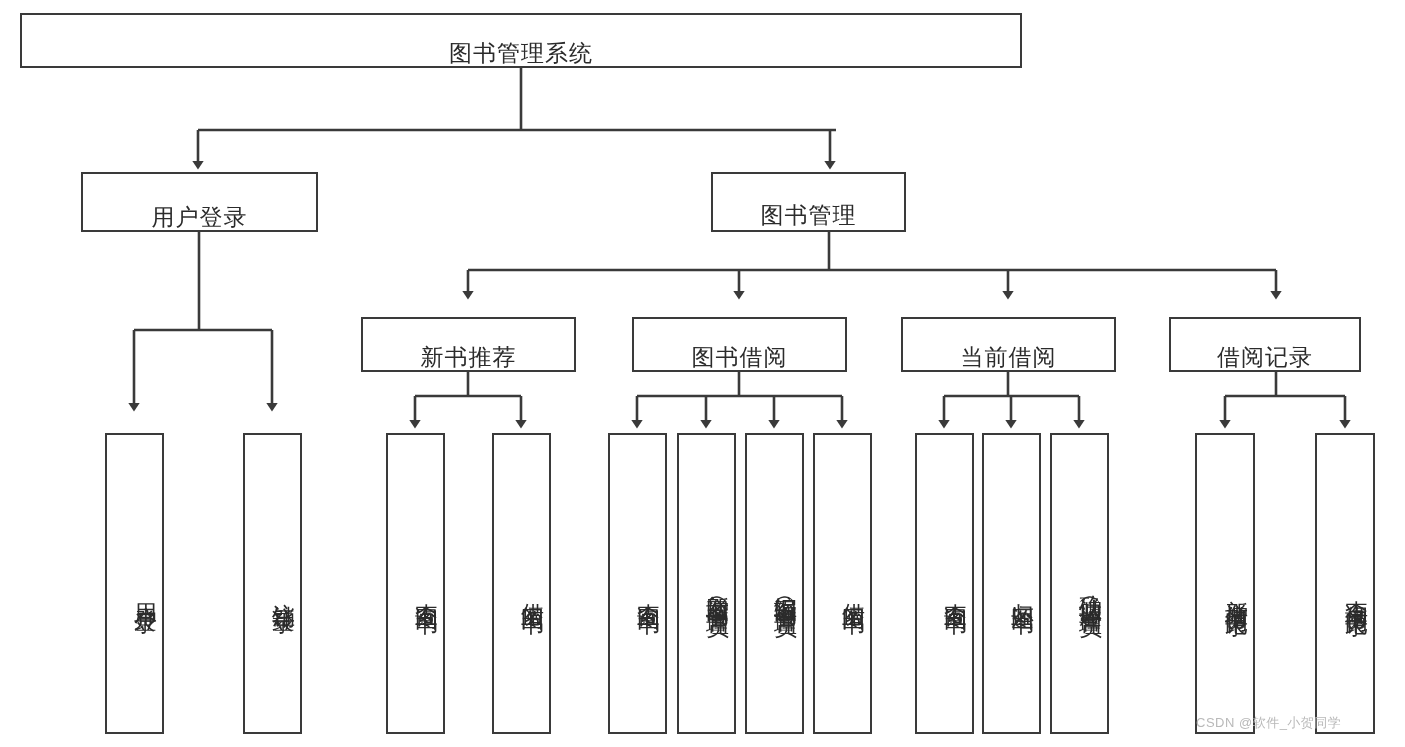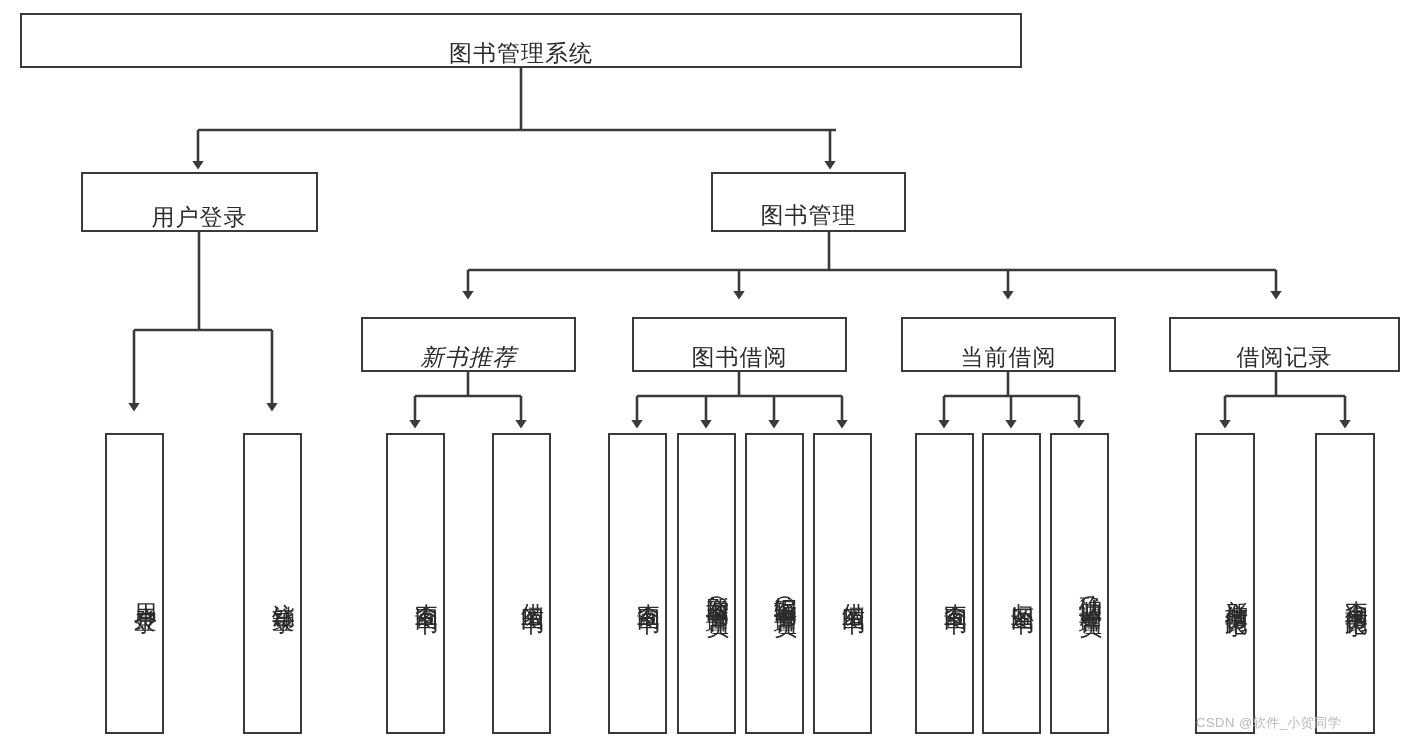--- a/index.html
+++ b/index.html
@@ -126,30 +126,30 @@
     <span>图书管理系统</span>
   </div>
 
   <div class="node h" style="left:81px; top:172px; width:237px; height:60px;">
     <span>用户登录</span>
   </div>
   <div class="node h" style="left:711px; top:172px; width:195px; height:60px;font-family:Liberation Mono, monospace;">
     <span>图书管理</span>
   </div>
 
-  <div class="node h" style="left:361px; top:317px; width:215px; height:55px;font-style:italic;">
+  <div class="node h" style="left:361px; top:317px; width:215px; height:55px;">
     <span>新书推荐</span>
   </div>
   <div class="node h" style="left:632px; top:317px; width:215px; height:55px;">
     <span>图书借阅</span>
   </div>
   <div class="node h" style="left:901px; top:317px; width:215px; height:55px;">
     <span>当前借阅</span>
   </div>
-  <div class="node h" style="left:1169px; top:317px; width:231px; height:55px;">
+  <div class="node h" style="left:1169px; top:317px; width:192px; height:55px;">
     <span>借阅记录</span>
   </div>
 
   <div class="node v" style="left:105px; top:433px; width:59px; height:301px;">
     <span class="vtext">用户登录</span>
   </div>
   <div class="node v" style="left:243px; top:433px; width:59px; height:301px;">
     <span class="vtext">注销登录</span>
   </div>
 

